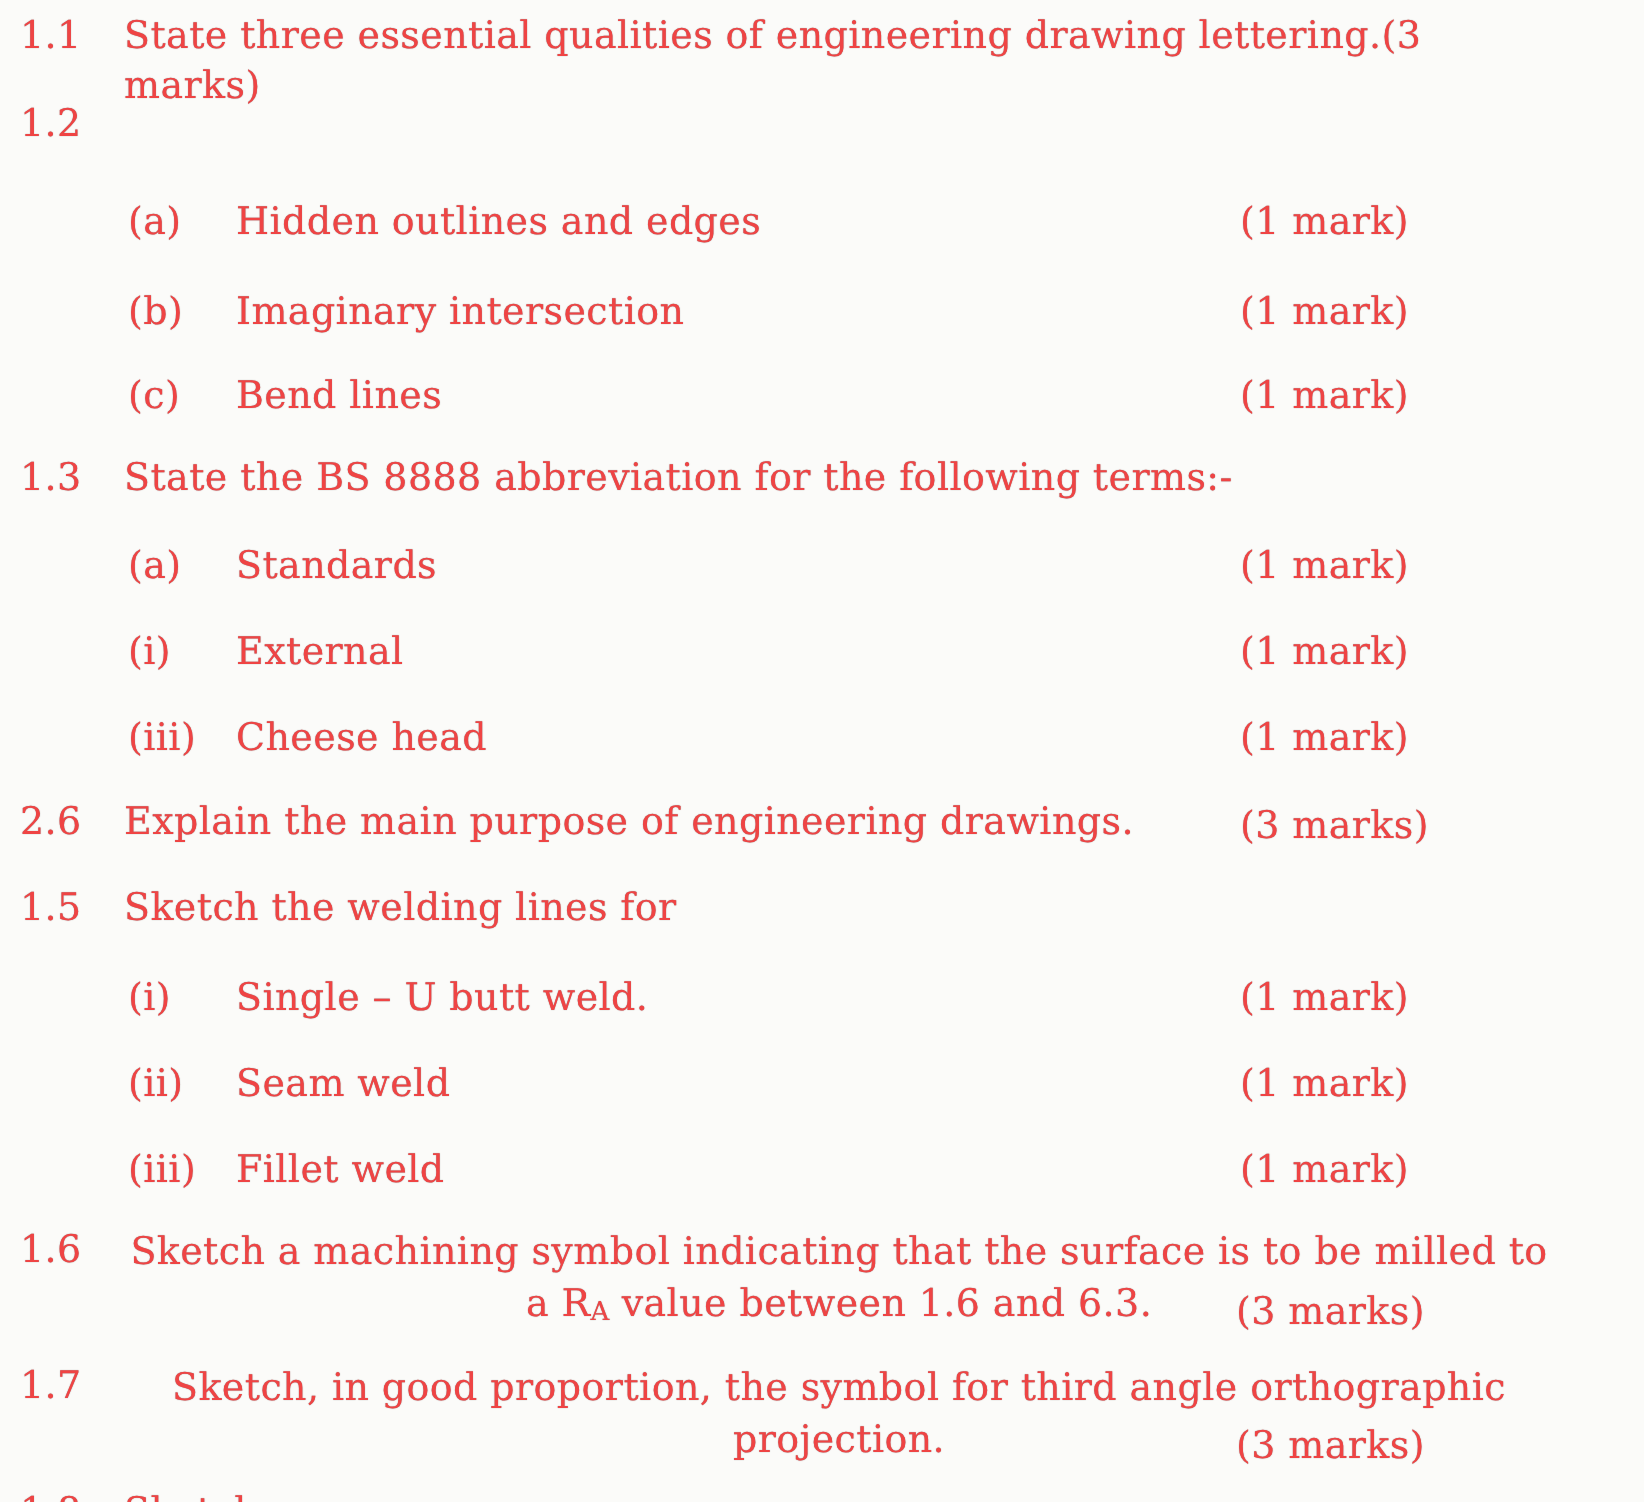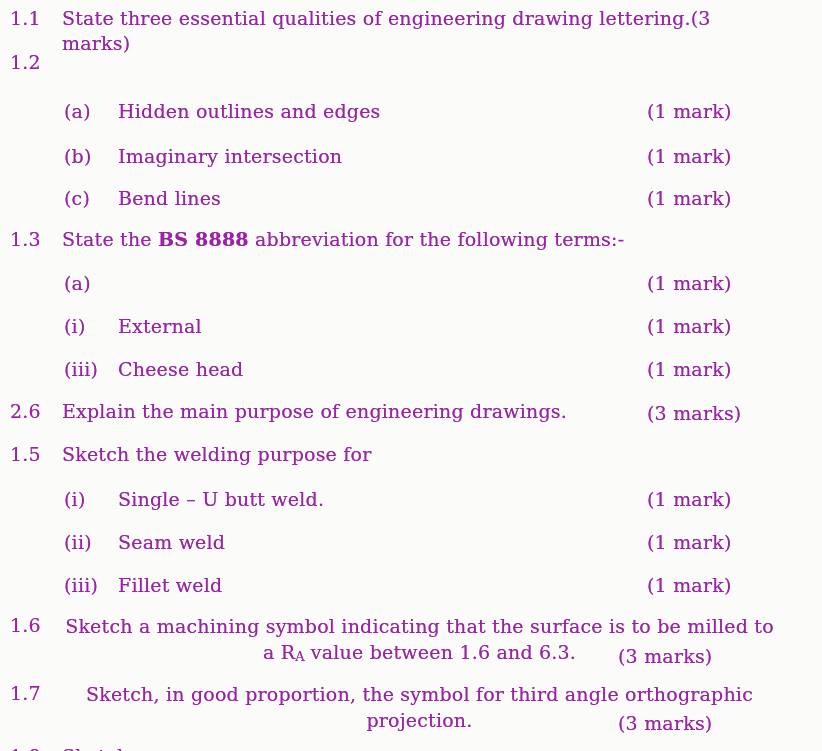--- a/index.html
+++ b/index.html
@@ -9,21 +9,21 @@
   }
   .page {
     position: relative;
     width: 822px;
     height: 751px;
     overflow: hidden;
     background: #fbfbf9;
     font-family: "DejaVu Serif", "Liberation Serif", serif;
     font-size: 19px;
     line-height: 25px;
-    color: #a21caf;
+    color: #ef4444;
     letter-spacing: 0.2px;
     text-shadow: 0 0 0.5px rgba(40,40,44,0.55);
   }
   .row {
     position: absolute;
     left: 0;
     width: 822px;
     height: 25px;
   }
   .num {
@@ -46,25 +46,25 @@
     white-space: nowrap;
   }
   .subtext {
     position: absolute;
     left: 118px;
     top: 0;
     white-space: nowrap;
   }
   .marks {
     position: absolute;
-    left: 647px;
+    left: 620px;
     top: 0;
     white-space: nowrap;
   }
-  .bold { font-weight: bold; }
+  .bold { font-weight: normal; }
   .subA {
     font-size: 13px;
     position: relative;
     top: 2px;
     letter-spacing: 0;
   }
 </style>
 </head>
 <body>
 
@@ -93,20 +93,21 @@
     <span class="subtext">Bend lines</span>
     <span class="marks">(1 mark)</span>
   </div>
 
   <div class="row" style="top:227px">
     <span class="num">1.3</span>
     <span class="qtext"><span>State the </span><span class="bold">BS 8888</span><span>  abbreviation for the following terms:-</span></span>
   </div>
   <div class="row" style="top:271px">
     <span class="sublabel">(a)</span>
+    <span class="subtext">Standards</span>
     <span class="marks">(1 mark)</span>
   </div>
   <div class="row" style="top:314px">
     <span class="sublabel">(i)</span>
     <span class="subtext">External</span>
     <span class="marks">(1 mark)</span>
   </div>
   <div class="row" style="top:357px">
     <span class="sublabel">(iii)</span>
     <span class="subtext">Cheese head</span>
@@ -114,21 +115,21 @@
   </div>
 
   <div class="row" style="top:399px">
     <span class="num">2.6</span>
     <span class="qtext">Explain the main purpose of engineering drawings.</span>
     <span class="marks" style="top:2px">(3 marks)</span>
   </div>
 
   <div class="row" style="top:442px">
     <span class="num">1.5</span>
-    <span class="qtext">Sketch the welding purpose for</span>
+    <span class="qtext">Sketch the welding lines for</span>
   </div>
   <div class="row" style="top:487px">
     <span class="sublabel">(i)</span>
     <span class="subtext">Single – U butt weld.</span>
     <span class="marks">(1 mark)</span>
   </div>
   <div class="row" style="top:530px">
     <span class="sublabel">(ii)</span>
     <span class="subtext">Seam weld</span>
     <span class="marks">(1 mark)</span>

